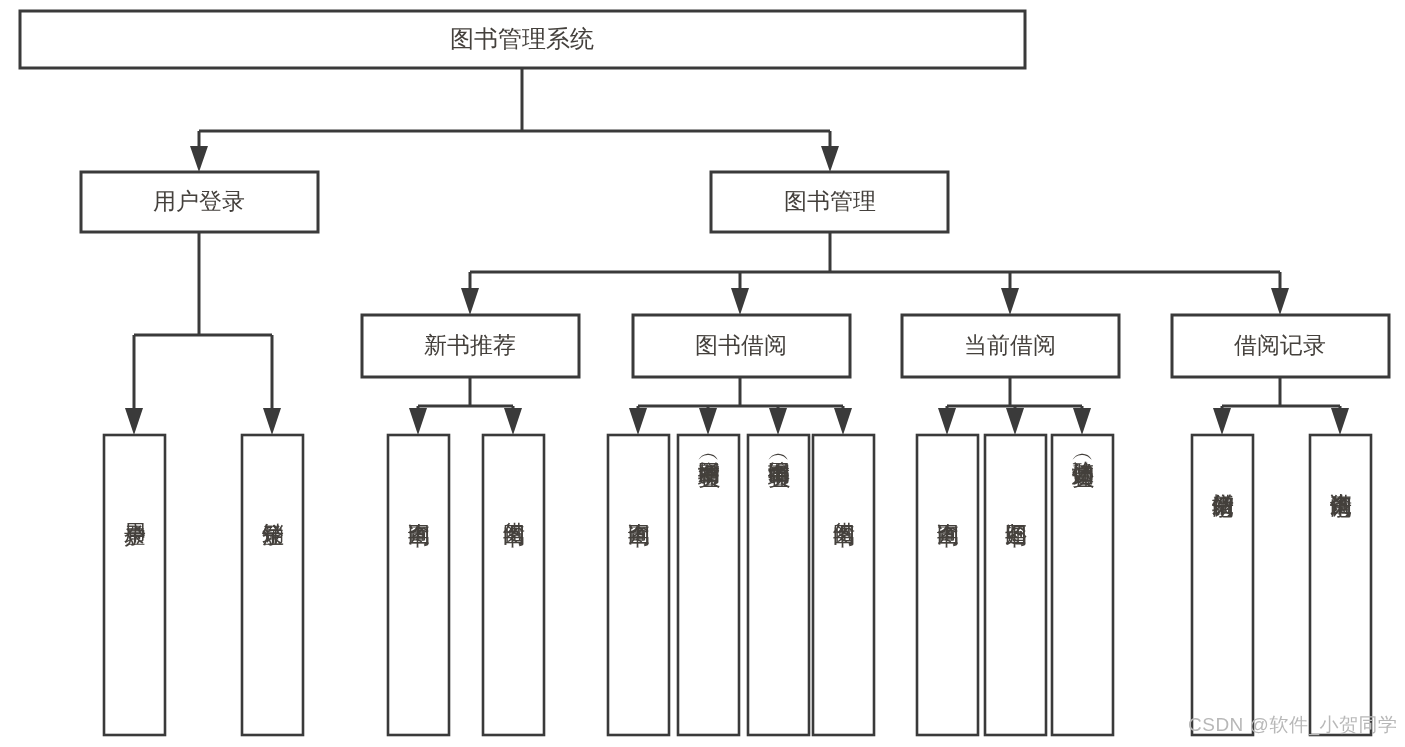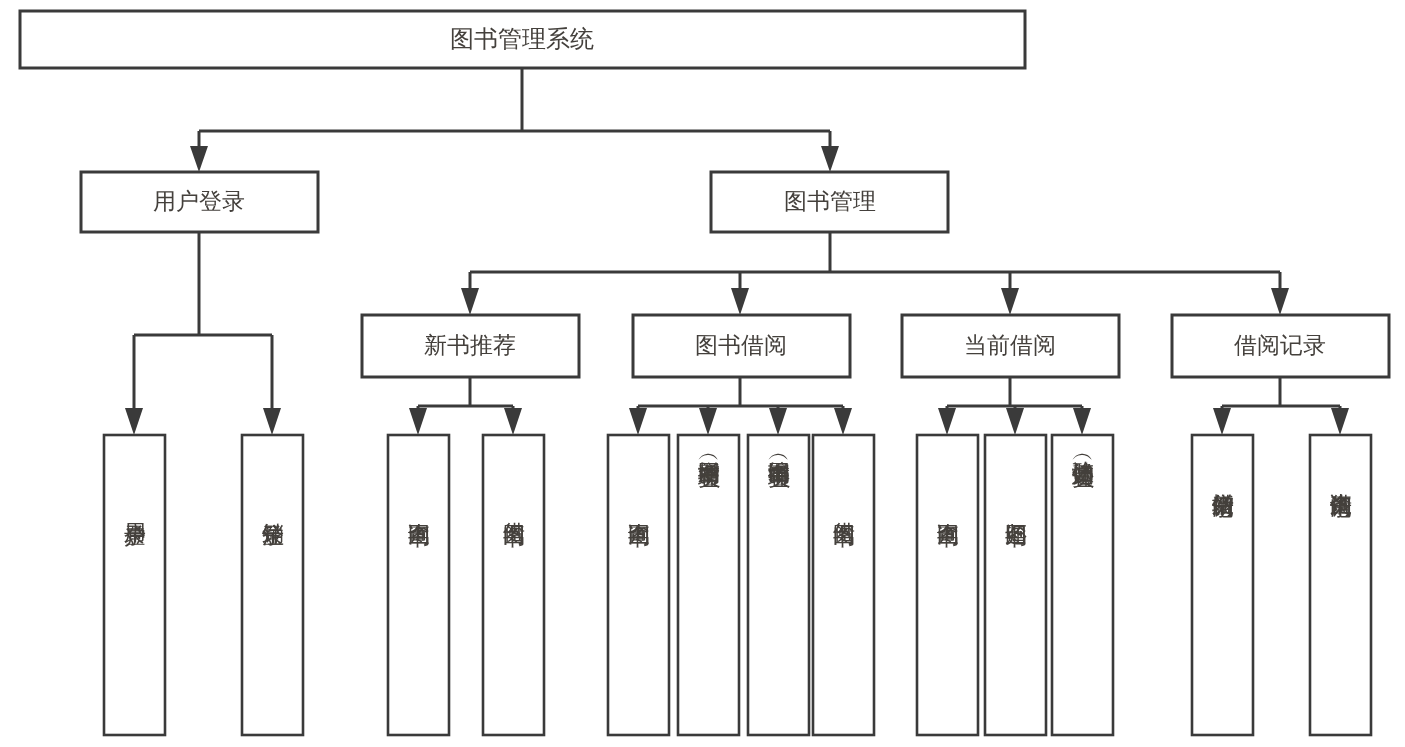--- a/index.html
+++ b/index.html
@@ -258,14 +258,15 @@
     <span class="leaf-label-text">确认归还（管理员）</span>
   </div>
 
   <div class="leaf-label-box" style="left:1192px; top:475px; width:61px; height:260px;">
     <span class="leaf-label-text">新增借阅记录</span>
   </div>
   <div class="leaf-label-box" style="left:1310px; top:475px; width:61px; height:260px;">
     <span class="leaf-label-text">查询借阅记录</span>
   </div>
 
+  <div class="watermark">CSDN @软件_小贺同学</div>
 
 </div>
 
 </body></html>

